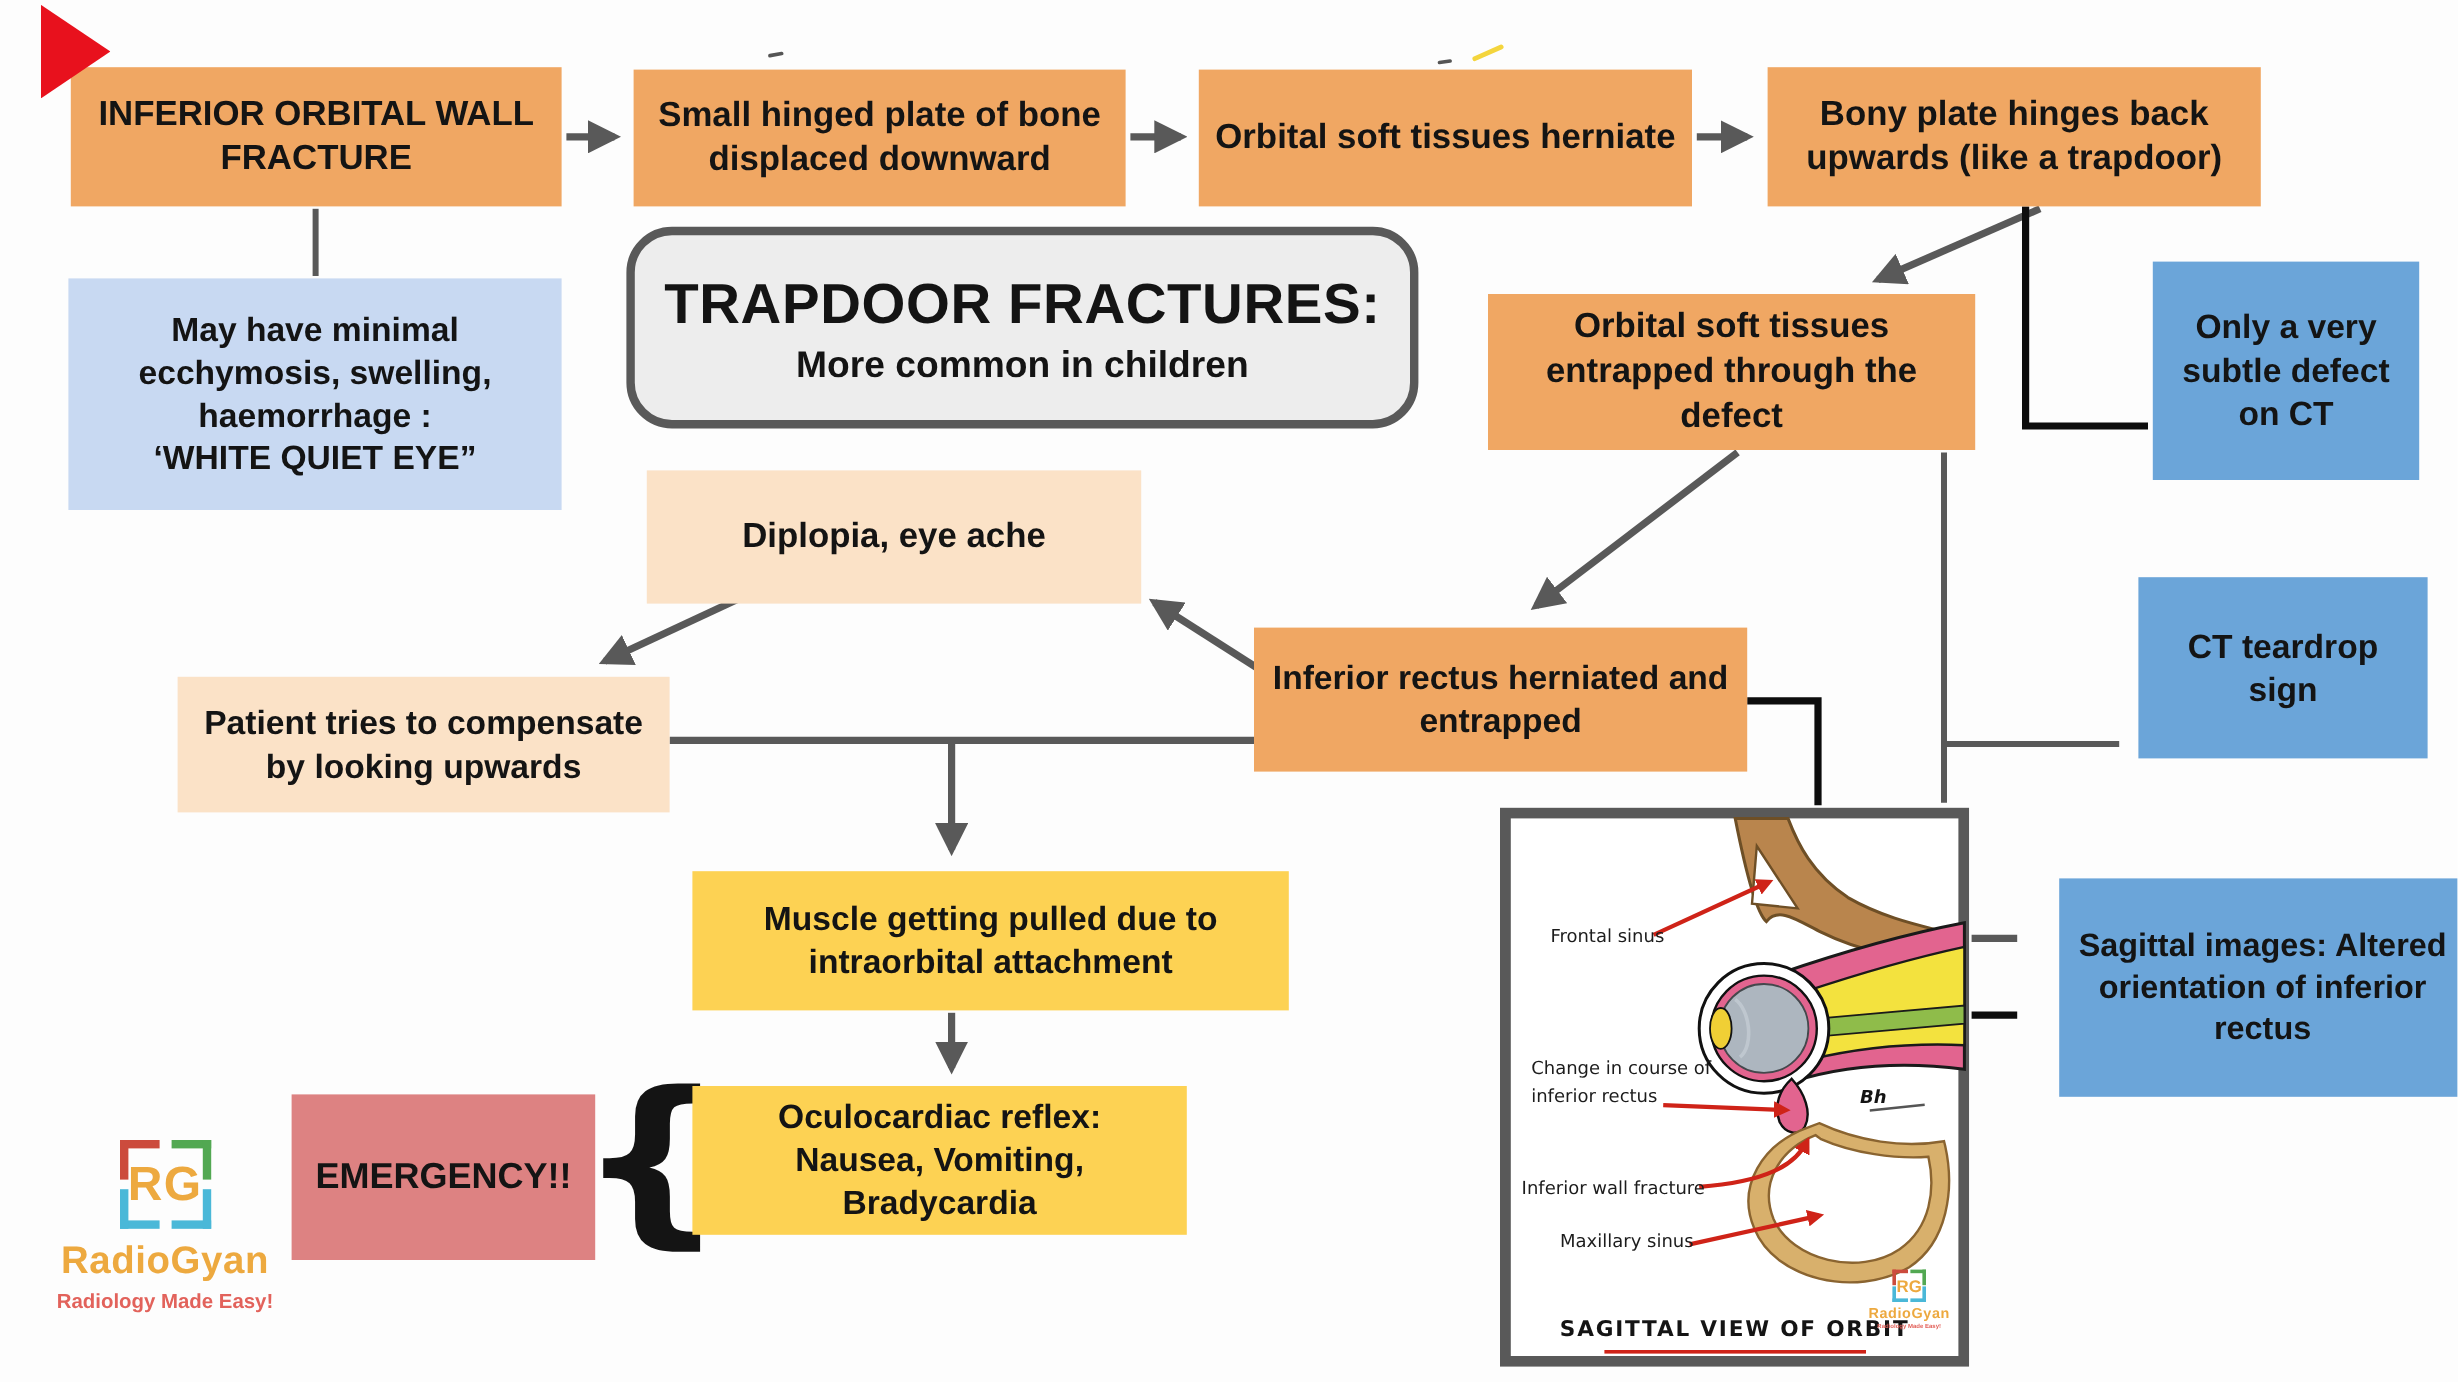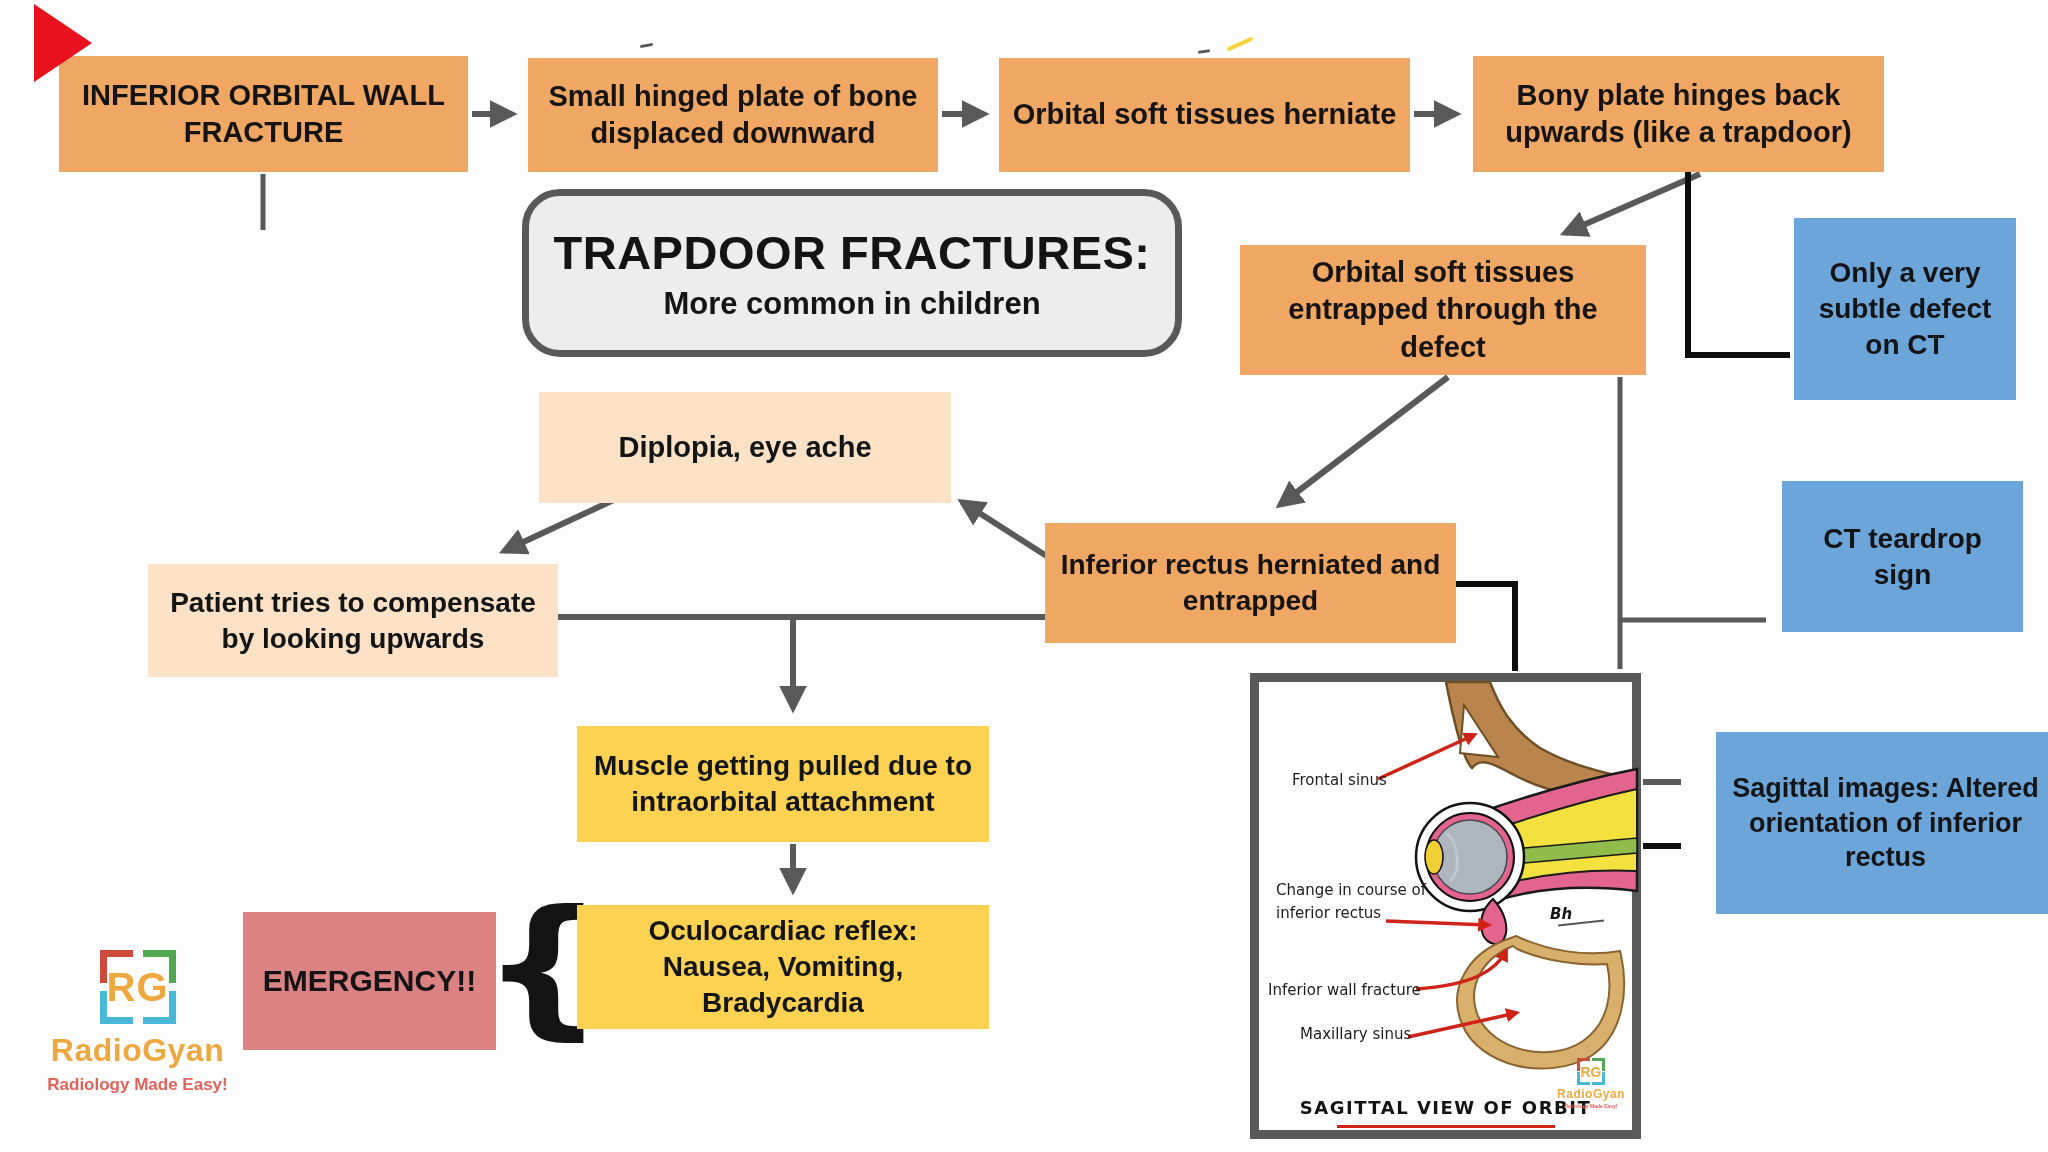--- a/index.html
+++ b/index.html
@@ -118,20 +118,24 @@
   </svg>
 
   <div class="box orange f29" style="left:59px;top:56px;width:409px;height:116px;">INFERIOR ORBITAL WALL
 FRACTURE</div>
   <div class="box orange f29" style="left:528px;top:58px;width:410px;height:114px;">Small hinged plate of bone
 displaced downward</div>
   <div class="box orange f29" style="left:999px;top:58px;width:411px;height:114px;">Orbital soft tissues herniate</div>
   <div class="box orange f29" style="left:1473px;top:56px;width:411px;height:116px;">Bony plate hinges back
 upwards (like a trapdoor)</div>
 
+  <div class="box lblue f28" style="left:57px;top:232px;width:411px;height:193px;">May have minimal
+ecchymosis, swelling,
+haemorrhage :
+‘WHITE QUIET EYE”</div>
 
   <div class="title-box">
     <div class="title-main">TRAPDOOR FRACTURES:</div>
     <div class="title-sub">More common in children</div>
   </div>
 
   <div class="box orange f29" style="left:1240px;top:245px;width:406px;height:130px;">Orbital soft tissues
 entrapped through the
 defect</div>
   <div class="box blue f28" style="left:1794px;top:218px;width:222px;height:182px;">Only a very
@@ -139,21 +143,21 @@
 on CT</div>
 
   <div class="box peach f29" style="left:539px;top:392px;width:412px;height:111px;">Diplopia, eye ache</div>
   <div class="box blue f28" style="left:1770px;top:481px;width:241px;height:151px;margin-left:12px;">CT teardrop
 sign</div>
   <div class="box orange f28" style="left:1045px;top:523px;width:411px;height:120px;">Inferior rectus herniated and
 entrapped</div>
   <div class="box peach f28" style="left:148px;top:564px;width:410px;height:113px;">Patient tries to compensate
 by looking upwards</div>
 
-  <div class="box yellow f28" style="left:577px;top:726px;width:412px;height:116px;">Muscle getting pulled due to
+  <div class="box yellow f28" style="left:577px;top:726px;width:497px;height:116px;">Muscle getting pulled due to
 intraorbital attachment</div>
   <div class="box pinkbox" style="left:243px;top:912px;width:253px;height:138px;font-size:30px;">EMERGENCY!!</div>
   <div class="brace">{</div>
   <div class="box yellow f28" style="left:577px;top:905px;width:412px;height:124px;">Oculocardiac reflex:
 Nausea, Vomiting,
 Bradycardia</div>
   <div class="box blue f27" style="left:1681px;top:732px;width:339px;height:182px;">Sagittal images: Altered
 orientation of inferior
 rectus</div>
 

